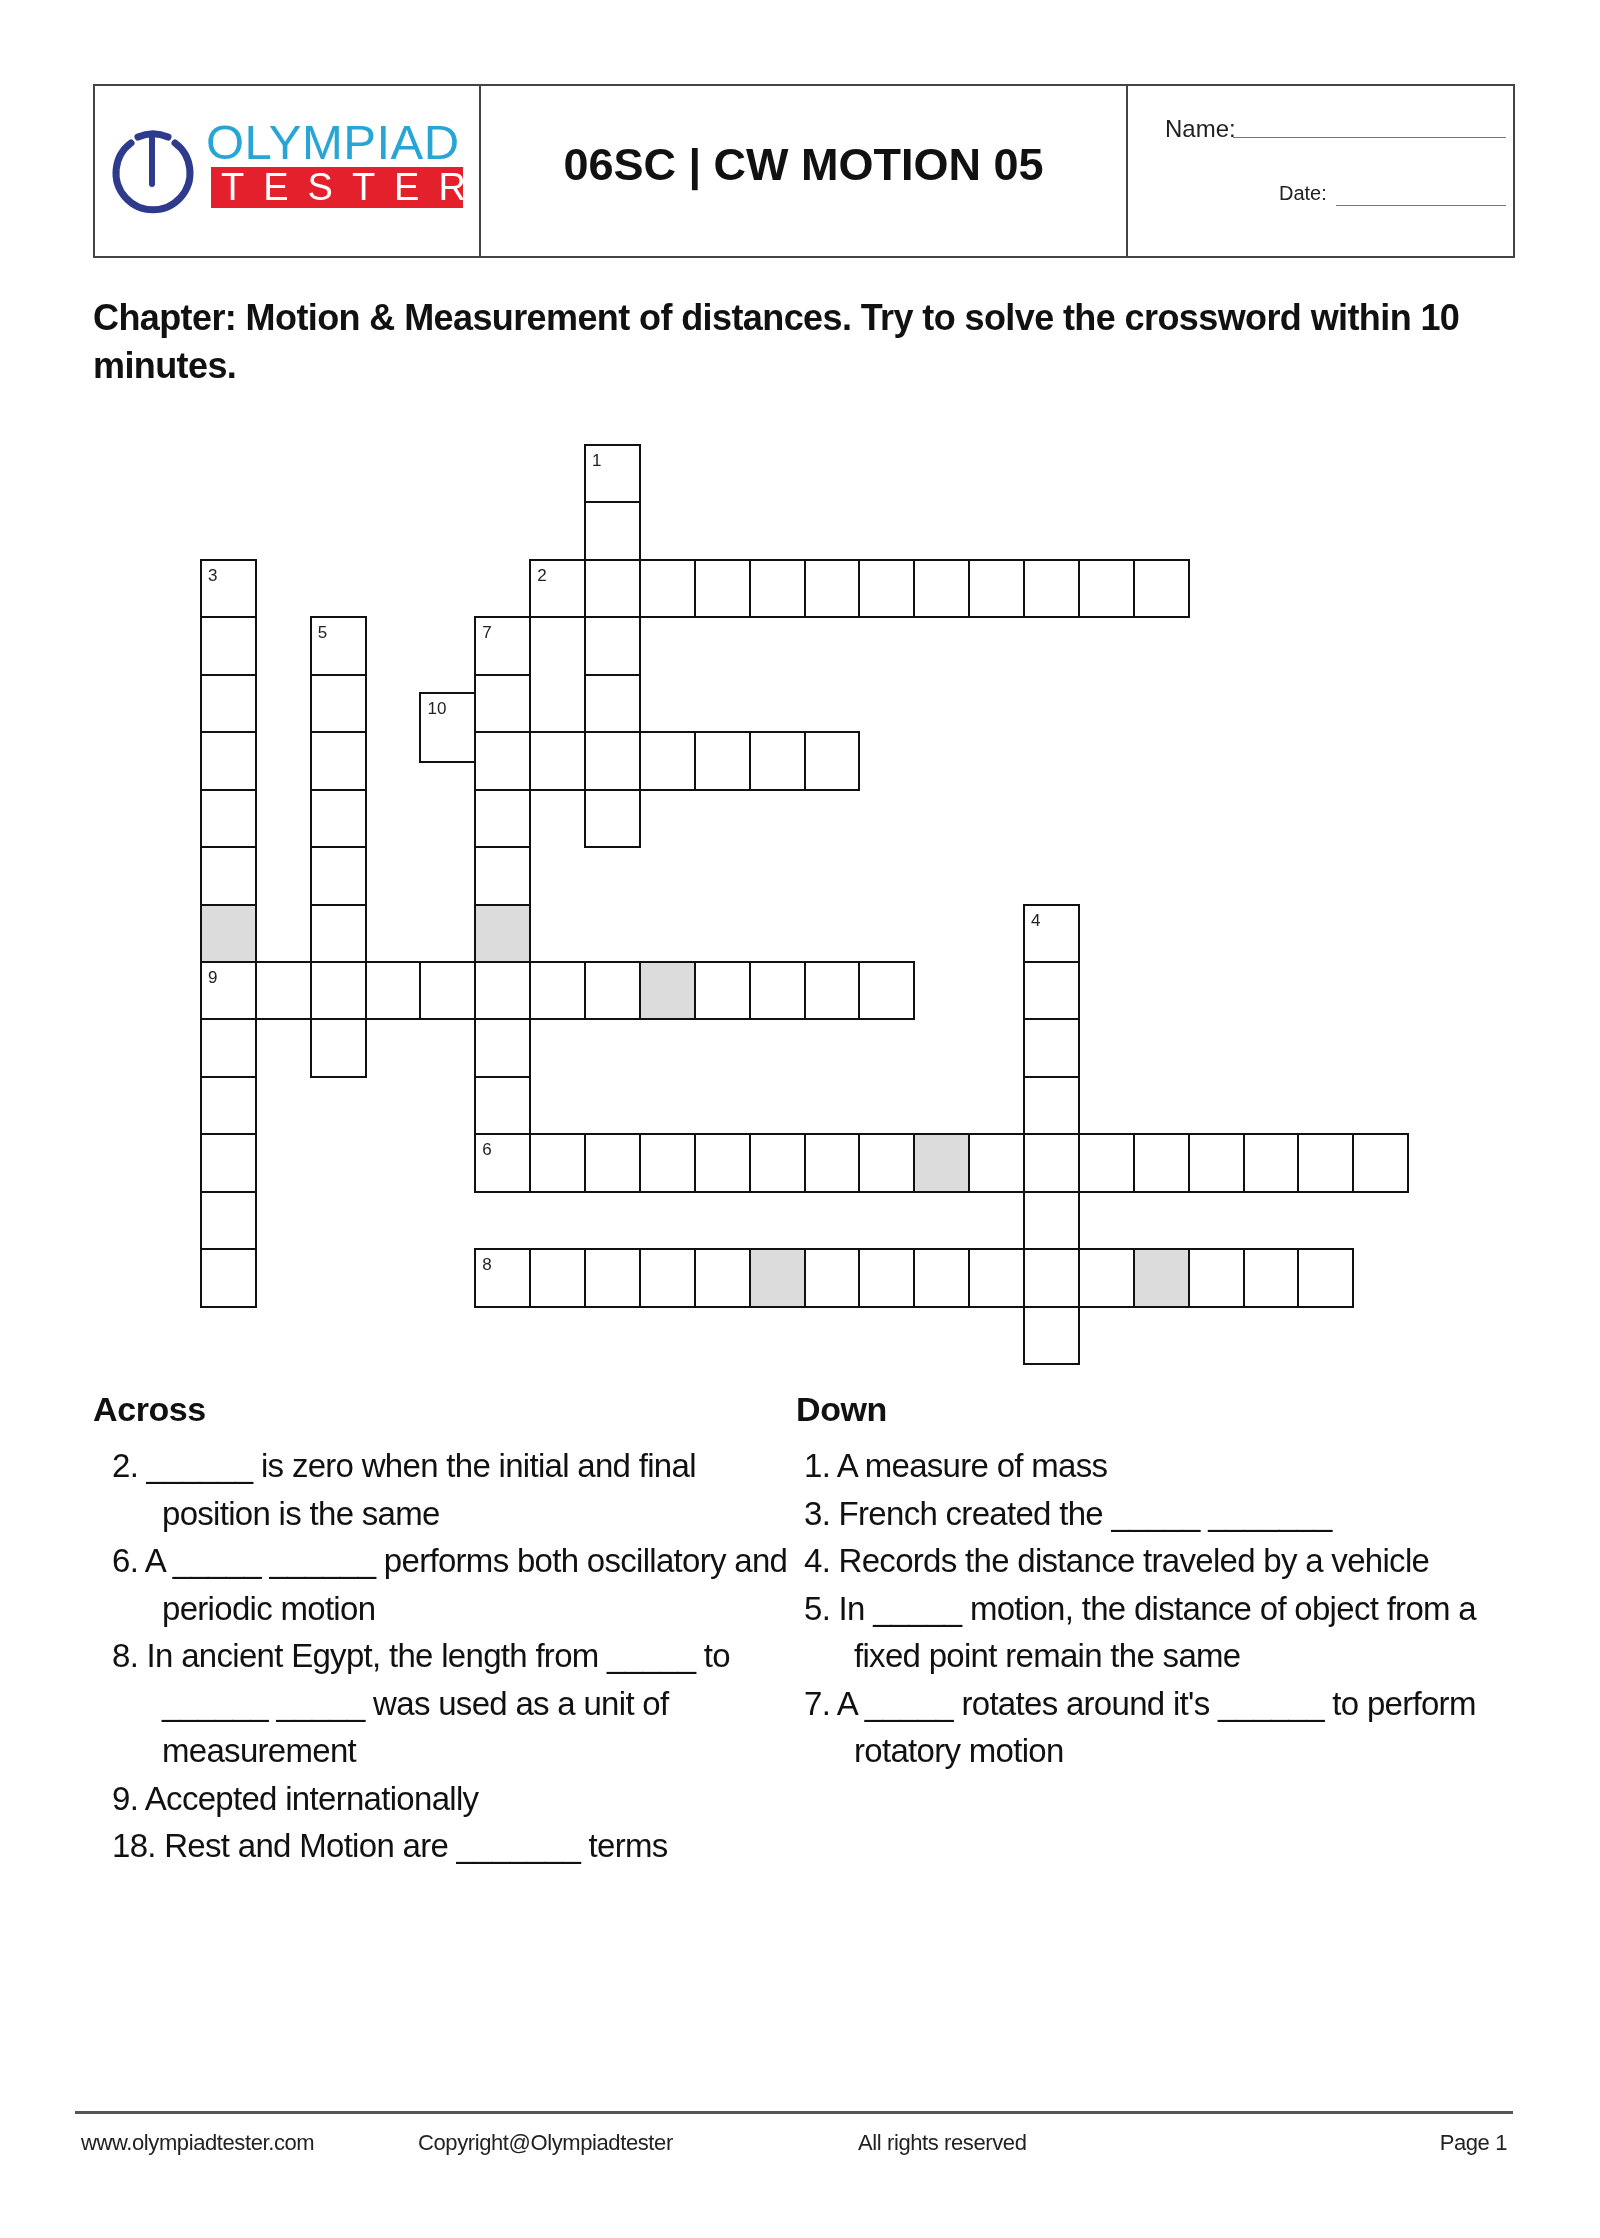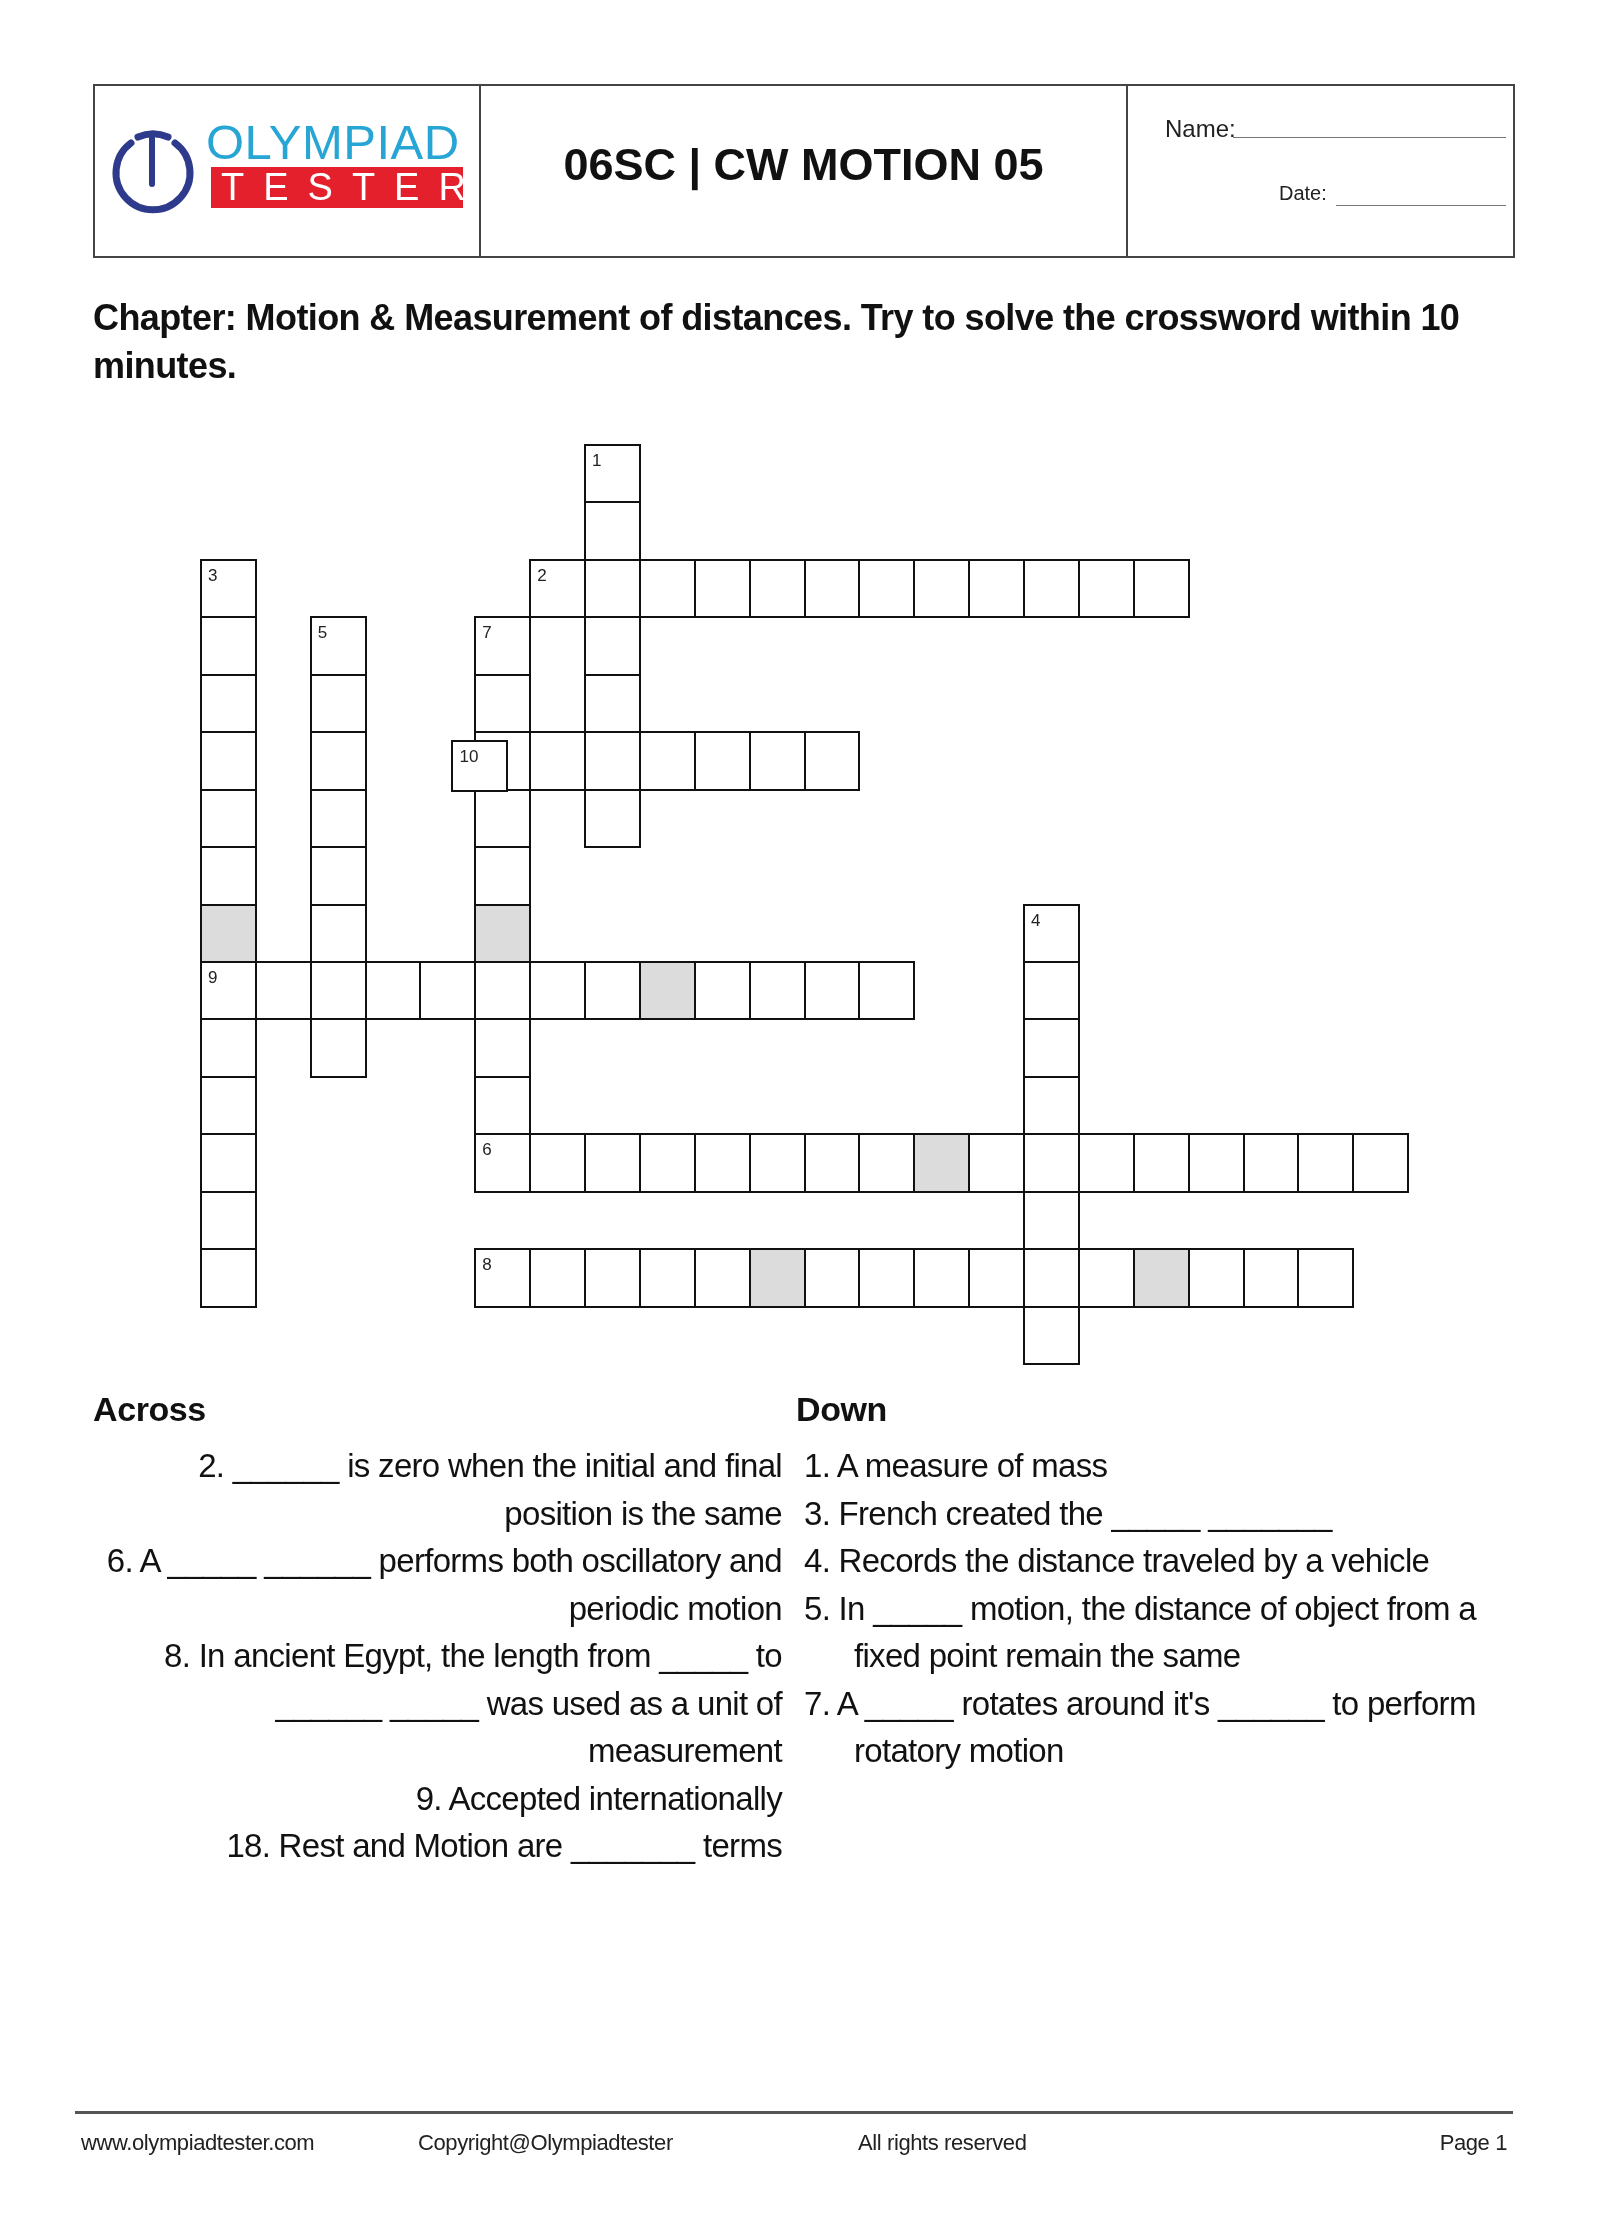--- a/index.html
+++ b/index.html
@@ -36,21 +36,21 @@
   .cell.shaded { background: #dcdcdc; }
   .cell-num { position: absolute; left: 6px; top: 6px; font-size: 17px; line-height: 17px; color: #222; }
 
   
   .clue-heading { font-weight: bold; font-size: 34px; line-height: 40px; color: #111; letter-spacing: -0.4px; }
   .clue-list { font-size: 33px; line-height: 47.5px; color: #111; letter-spacing: -0.7px; }
   .clue { padding-left: 50px; text-indent: -50px; }
   .down .clue { padding-left: 50px; text-indent: -50px; }
 
   .across-heading { left: 93px; top: 1389px; }
-  .across-list { left: 102px; top: 1442px; width: 680px; text-align: right; }
+  .across-list { left: 112px; top: 1442px; width: 680px; }
   .down-heading { left: 796px; top: 1389px; }
   .down-list { left: 804px; top: 1442px; width: 700px; }
 
   
   .footer-line { left: 75px; top: 2111px; width: 1438px; height: 3px; background: #555; }
   .footer-text { top: 2130px; font-size: 22px; line-height: 26px; color: #222; letter-spacing: -0.4px; white-space: nowrap; }
   .f-web { left: 81px; }
   .f-copy { left: 418px; text-align: right; }
   .f-rights { left: 858px; }
   .f-page { right: 93px; }
@@ -139,21 +139,21 @@
     <div class="cell" style="left: 474.35px; top: 731.2px; width: 56.87px; height: 59.44px;"></div>
     <div class="cell" style="left: 474.35px; top: 788.64px; width: 56.87px; height: 59.44px;"></div>
     <div class="cell" style="left: 474.35px; top: 846.08px; width: 56.87px; height: 59.44px;"></div>
     <div class="cell shaded" style="left: 474.35px; top: 903.52px; width: 56.87px; height: 59.44px; background: rgb(220, 220, 220);"></div>
     <div class="cell" style="left: 474.35px; top: 960.96px; width: 56.87px; height: 59.44px;"></div>
     <div class="cell" style="left: 474.35px; top: 1018.4px; width: 56.87px; height: 59.44px;"></div>
     <div class="cell" style="left: 474.35px; top: 1075.84px; width: 56.87px; height: 59.44px;"></div>
     <div class="cell" style="left: 474.35px; top: 1133.28px; width: 56.87px; height: 59.44px;">
       <span class="cell-num">6</span>
     </div>
-    <div class="cell" style="left: 419.48px; top: 740px; width: 56.87px; height: 52px; margin-left: 32px;">
+    <div class="cell" style="left: 419.48px; top: 692px; width: 56.87px; height: 71px;">
       <span class="cell-num">10</span>
     </div>
     <div class="cell" style="left: 529.22px; top: 731.2px; width: 56.87px; height: 59.44px;"></div>
     <div class="cell" style="left: 638.96px; top: 731.2px; width: 56.87px; height: 59.44px;"></div>
     <div class="cell" style="left: 693.83px; top: 731.2px; width: 56.87px; height: 59.44px;"></div>
     <div class="cell" style="left: 748.7px; top: 731.2px; width: 56.87px; height: 59.44px;"></div>
     <div class="cell" style="left: 803.57px; top: 731.2px; width: 56.87px; height: 59.44px;"></div>
     <div class="cell" style="left: 1023.05px; top: 903.52px; width: 56.87px; height: 59.44px;">
       <span class="cell-num">4</span>
     </div>

